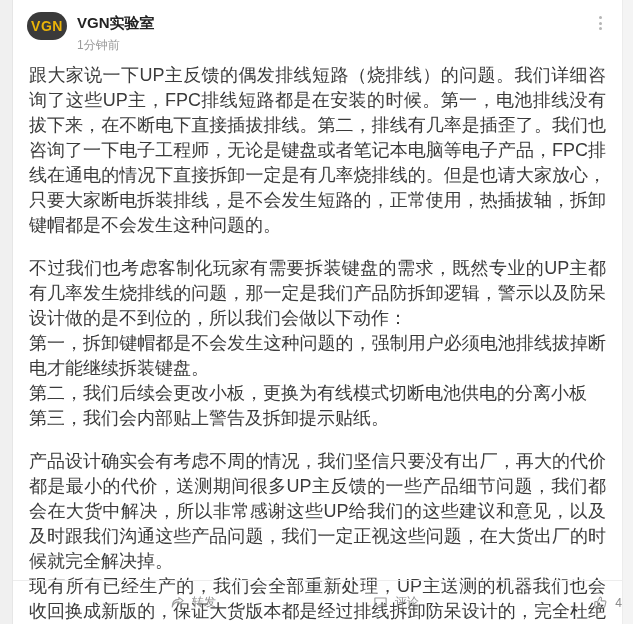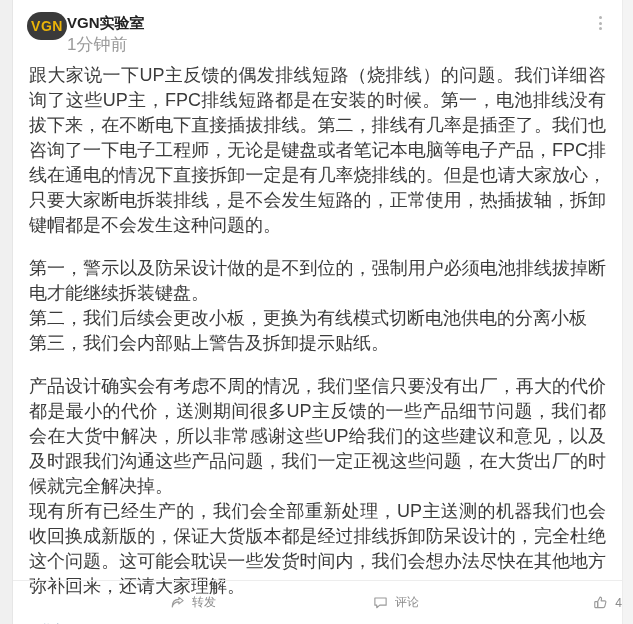--- a/index.html
+++ b/index.html
@@ -62,33 +62,34 @@
     font-size: 14px;
     font-weight: bold;
     letter-spacing: 0.5px;
     display: flex;
     align-items: center;
     justify-content: center;
     flex: 0 0 auto;
     font-family: "Liberation Sans", sans-serif;
   }
   .head-text {
+    margin-left: 10px;
     display: flex;
     flex-direction: column;
     justify-content: center;
     padding-top: 1px;
   }
   .author {
     font-size: 15px;
     font-weight: bold;
     color: #222222;
     line-height: 20px;
   }
   .timestamp {
-    font-size: 17px;
+    font-size: 12px;
     color: #9a9a9a;
     line-height: 16px;
     margin-top: 4px;
   }
   .more-icon {
     position: absolute;
     right: 14px;
     top: 14px;
     width: 16px;
     height: 18px;
@@ -178,21 +179,22 @@
       </div>
       <div class="more-icon">
         <i></i>
           <i></i>
           <i></i>
       </div>
     </div>
 
     <div class="body">
       <p class="para">跟大家说一下UP主反馈的偶发排线短路（烧排线）的问题。我们详细咨询了这些UP主，FPC排线短路都是在安装的时候。第一，电池排线没有拔下来，在不断电下直接插拔排线。第二，排线有几率是插歪了。我们也咨询了一下电子工程师，无论是键盘或者笔记本电脑等电子产品，FPC排线在通电的情况下直接拆卸一定是有几率烧排线的。但是也请大家放心，只要大家断电拆装排线，是不会发生短路的，正常使用，热插拔轴，拆卸键帽都是不会发生这种问题的。</p>
-      <p class="para list-line">第一，警示以及防呆设计做的是不到位的，强制用户必须电池排线拔掉断电才能继续拆装键盘。</p>
+      <p class="para tight">不过我们也考虑客制化玩家有需要拆装键盘的需求，既然专业的UP主都有几率发生烧排线的问题，那一定是我们产品防拆卸逻辑，警示以及防呆设计做的是不到位的，所以我们会做以下动作：</p>
+      <p class="para list-line">第一，拆卸键帽都是不会发生这种问题的，强制用户必须电池排线拔掉断电才能继续拆装键盘。</p>
       <p class="para list-line">第二，我们后续会更改小板，更换为有线模式切断电池供电的分离小板</p>
       <p class="para list-line">第三，我们会内部贴上警告及拆卸提示贴纸。</p>
       <div class="gap-block"></div>
       <p class="para tight">产品设计确实会有考虑不周的情况，我们坚信只要没有出厂，再大的代价都是最小的代价，送测期间很多UP主反馈的一些产品细节问题，我们都会在大货中解决，所以非常感谢这些UP给我们的这些建议和意见，以及及时跟我们沟通这些产品问题，我们一定正视这些问题，在大货出厂的时候就完全解决掉。</p>
       <p class="para">现有所有已经生产的，我们会全部重新处理，UP主送测的机器我们也会收回换成新版的，保证大货版本都是经过排线拆卸防呆设计的，完全杜绝这个问题。这可能会耽误一些发货时间内，我们会想办法尽快在其他地方弥补回来，还请大家理解。</p>
       <div class="collapse">收起</div>
     </div>
 
     <div class="footer">
       <div class="footer-item">

